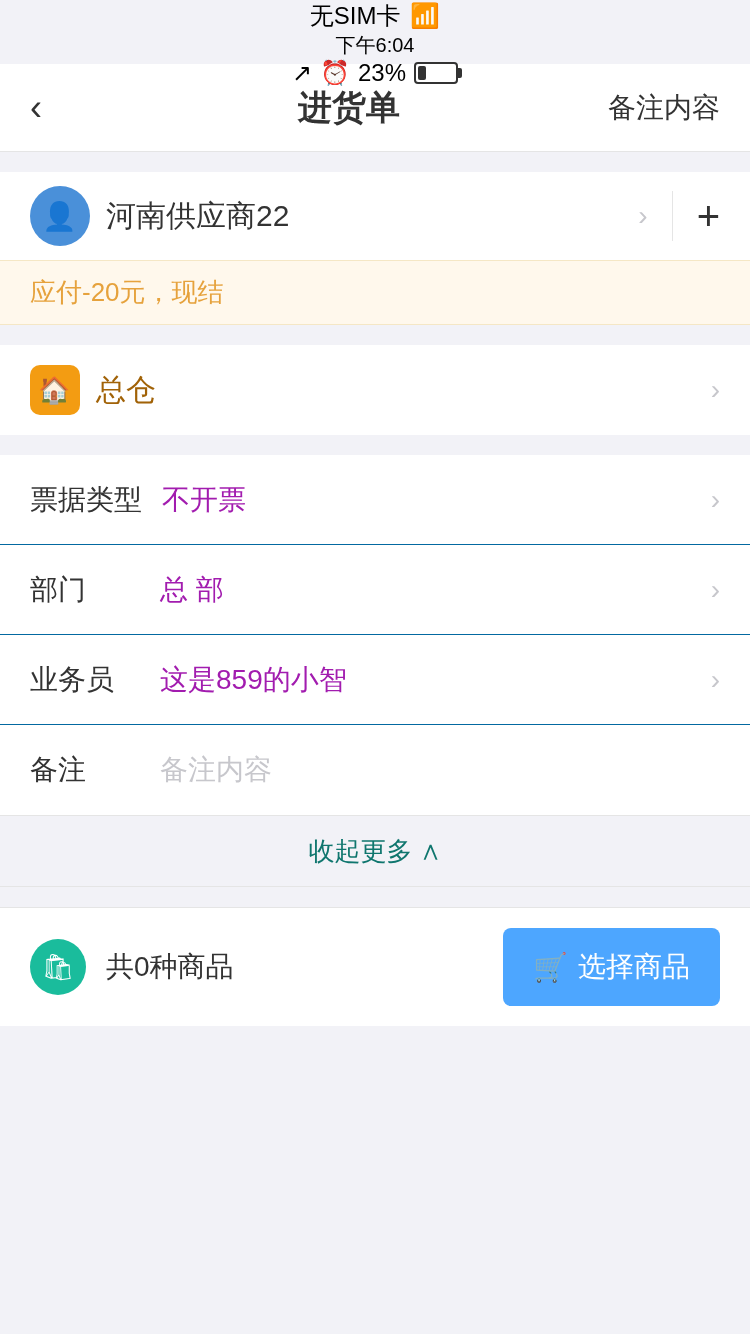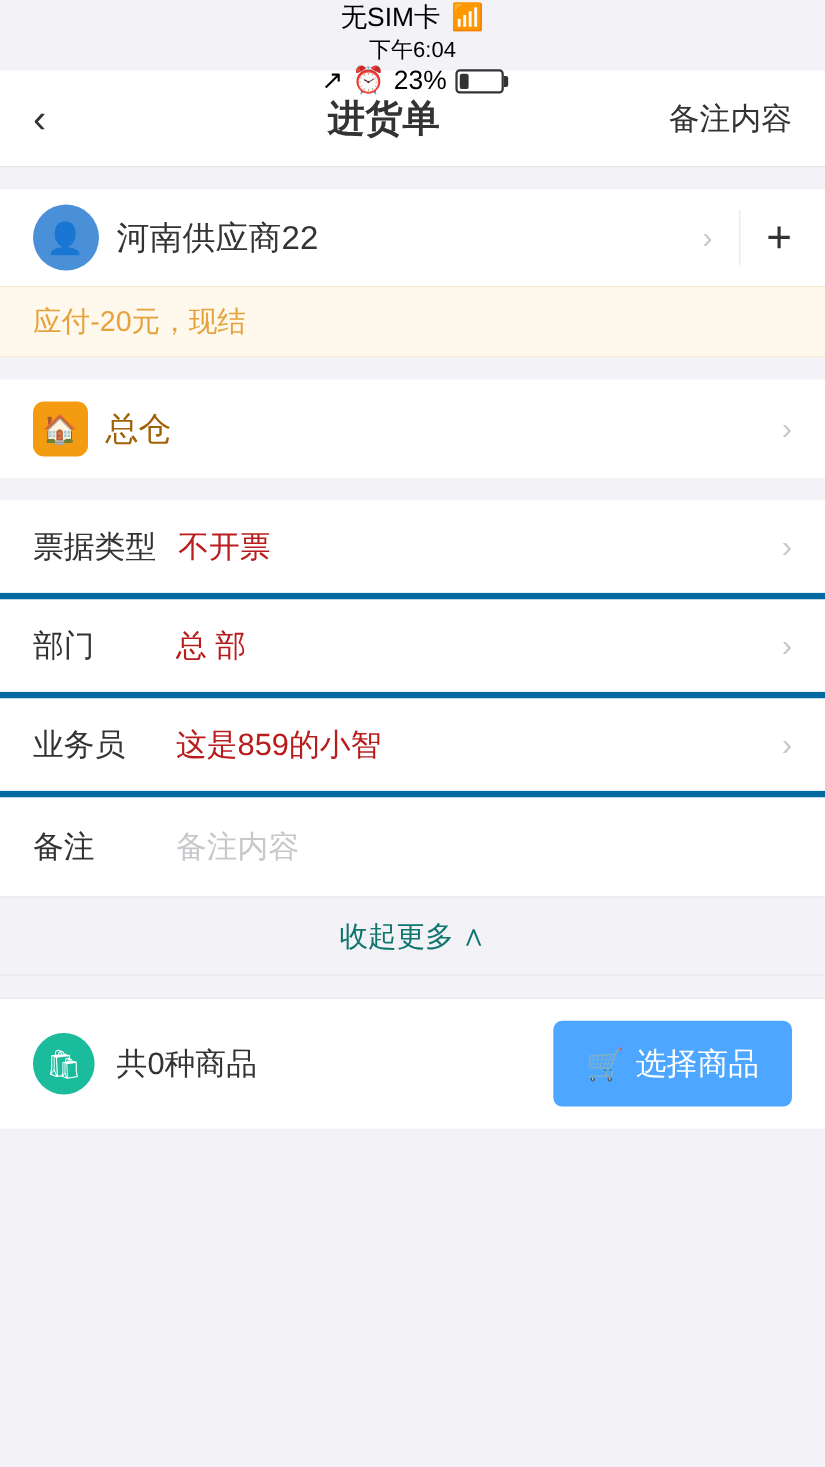--- a/index.html
+++ b/index.html
@@ -152,37 +152,37 @@
       border-top: 1px solid #f5e7c5;
       border-bottom: 1px solid #f5e7c5;
     }
 
     
     .form-row {
       display: flex;
       align-items: center;
       padding: 0 30px;
       height: 90px;
-      border-bottom: 6px solid #0369a1;
+      border-bottom: 1px solid #0369a1;
       background: #fff;
       cursor: pointer;
     }
     .form-row:last-child {
       border-bottom: none;
       justify-content: center;
     }
     .form-label {
       font-size: 28px;
       color: #333;
       min-width: 110px;
     }
     .form-value {
       flex: 1;
       font-size: 28px;
-      color: #b91c1c;
+      color: #a21caf;
       padding-left: 20px;
     }
     .form-value.placeholder {
       color: #c7c7cc;
     }
 
     
     .warehouse-row {
       display: flex;
       align-items: center;

